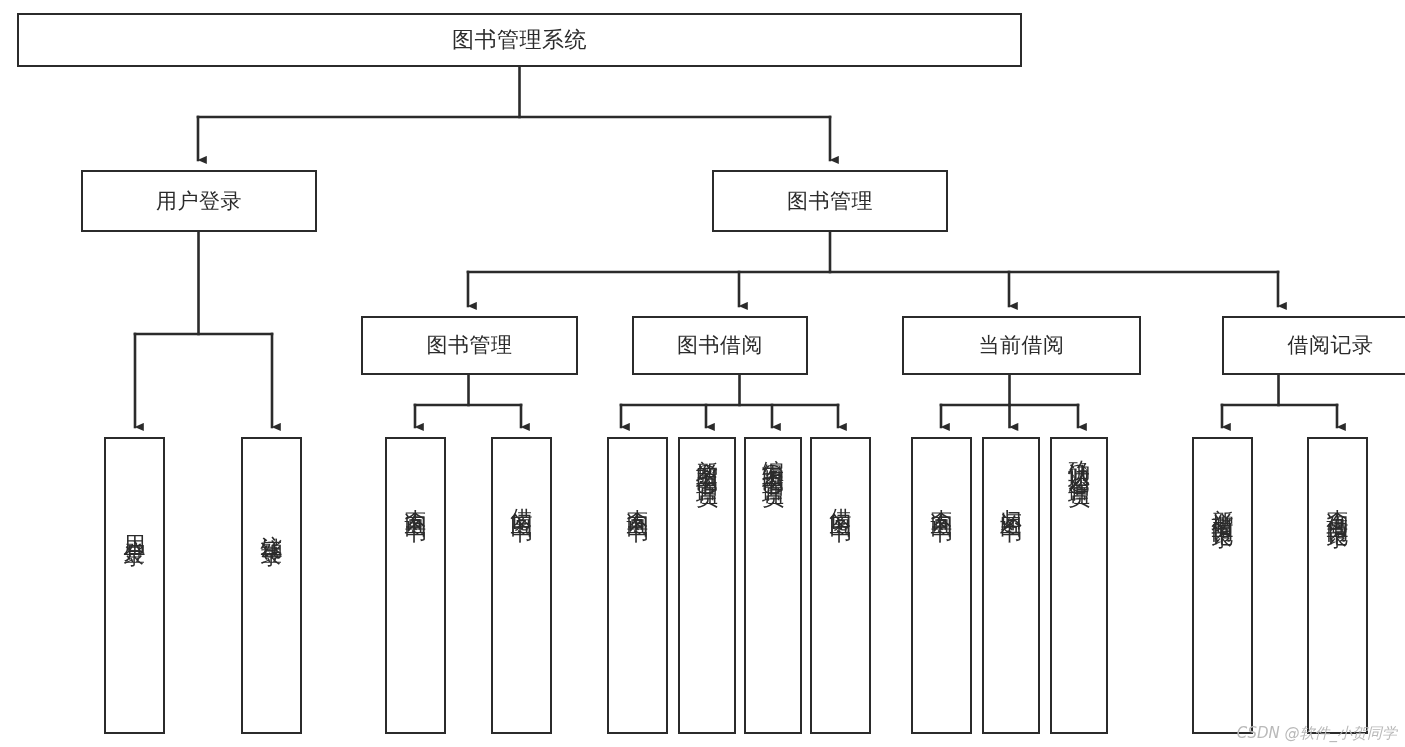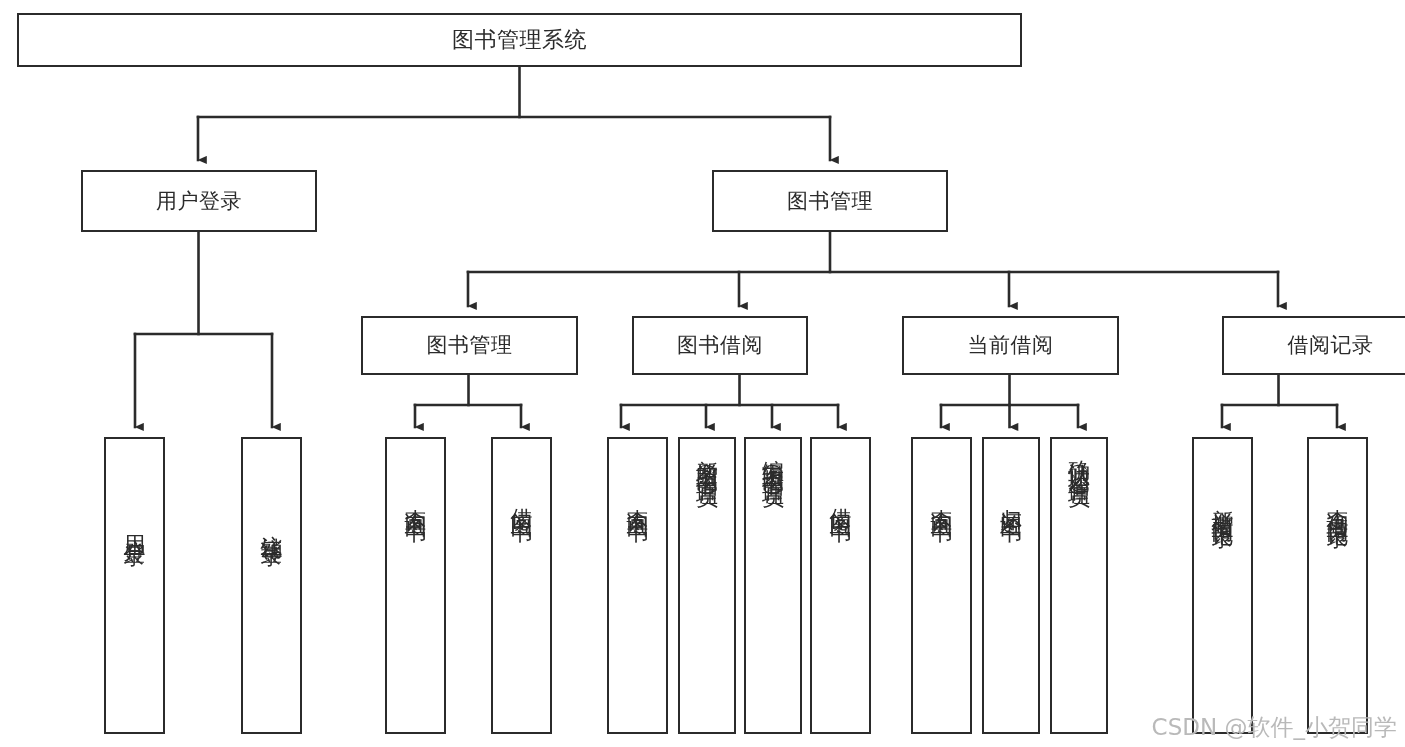--- a/index.html
+++ b/index.html
@@ -70,25 +70,26 @@
   .node.vert.mid {
     padding-top: 78px;
   }
   .node.vert.mid2 {
     padding-top: 52px;
   }
   #watermark {
     position: absolute;
     right: 8px;
     bottom: 4px;
-    font-size: 23px;
+    font-size: 15px;
     color: #b9b9b9;
     z-index: 5;
     white-space: nowrap;
     font-family: "DejaVu Sans", "Liberation Sans", sans-serif;
+    font-style: italic;
   }
 </style>
 </head>
 <body>
 
 <div id="diagram-root">
 
   <svg id="svg-connectors" viewBox="0 0 1405 747" xmlns="http://www.w3.org/2000/svg">
     <defs>
       <marker id="arrowhead" markerWidth="9" markerHeight="10" refX="4.5" refY="9.2" orient="auto-start-reverse" markerUnits="userSpaceOnUse">
@@ -149,21 +150,21 @@
   <div class="node horiz" style="left:712px;top:170px;width:236px;height:62px;align-items:center;">
     <span class="node-label">图书管理</span>
   </div>
 
   <div class="node horiz" style="left:361px;top:316px;width:217px;height:59px;">
     <span class="node-label">图书管理</span>
   </div>
   <div class="node horiz" style="left:632px;top:316px;width:176px;height:59px;">
     <span class="node-label">图书借阅</span>
   </div>
-  <div class="node horiz" style="left:902px;top:316px;width:217px;height:59px;">
+  <div class="node horiz" style="left:902px;top:316px;width:239px;height:59px;">
     <span class="node-label">当前借阅</span>
   </div>
   <div class="node horiz" style="left:1222px;top:316px;width:217px;height:59px;">
     <span class="node-label">借阅记录</span>
   </div>
 
   <div class="node vert mid" style="left:104px;top:437px;width:61px;height:297px;">
     <span class="node-label">用户登录</span>
   </div>
   <div class="node vert mid" style="left:241px;top:437px;width:61px;height:297px;">

